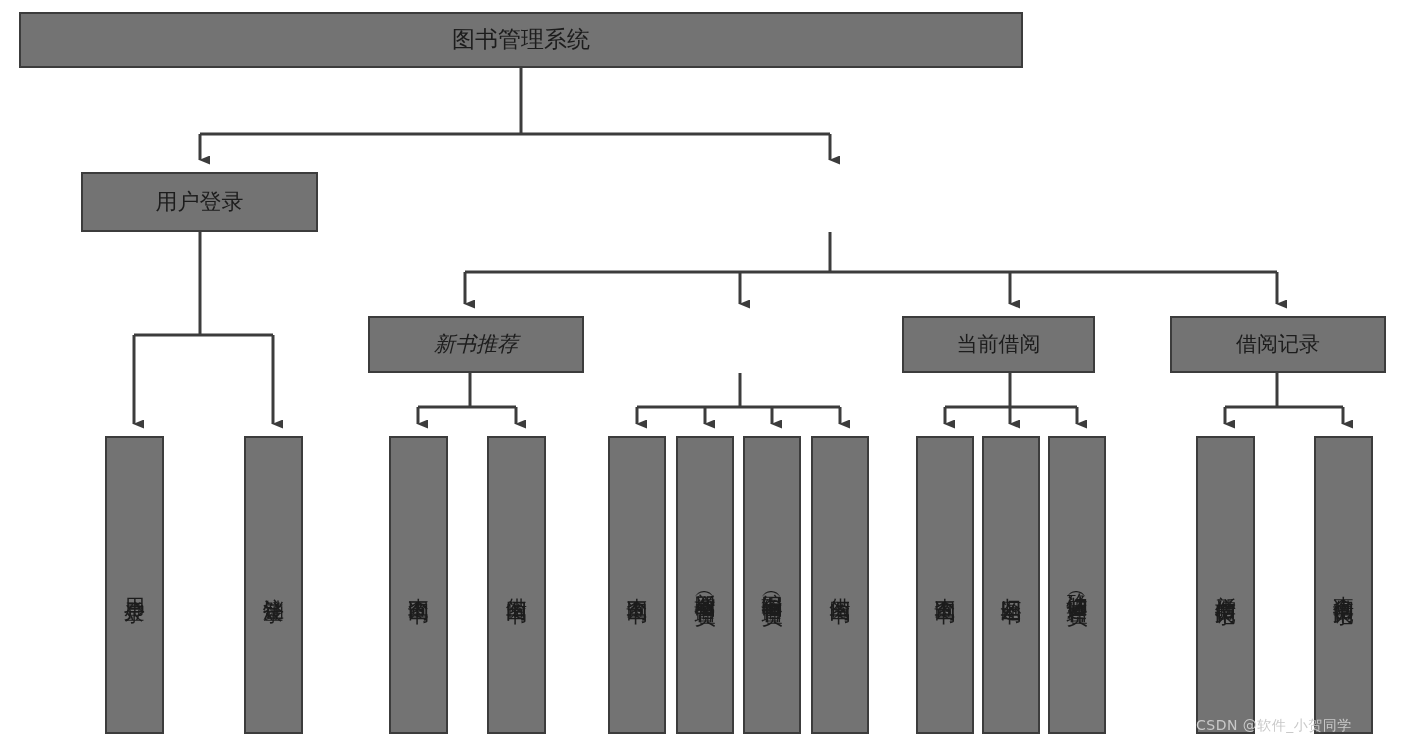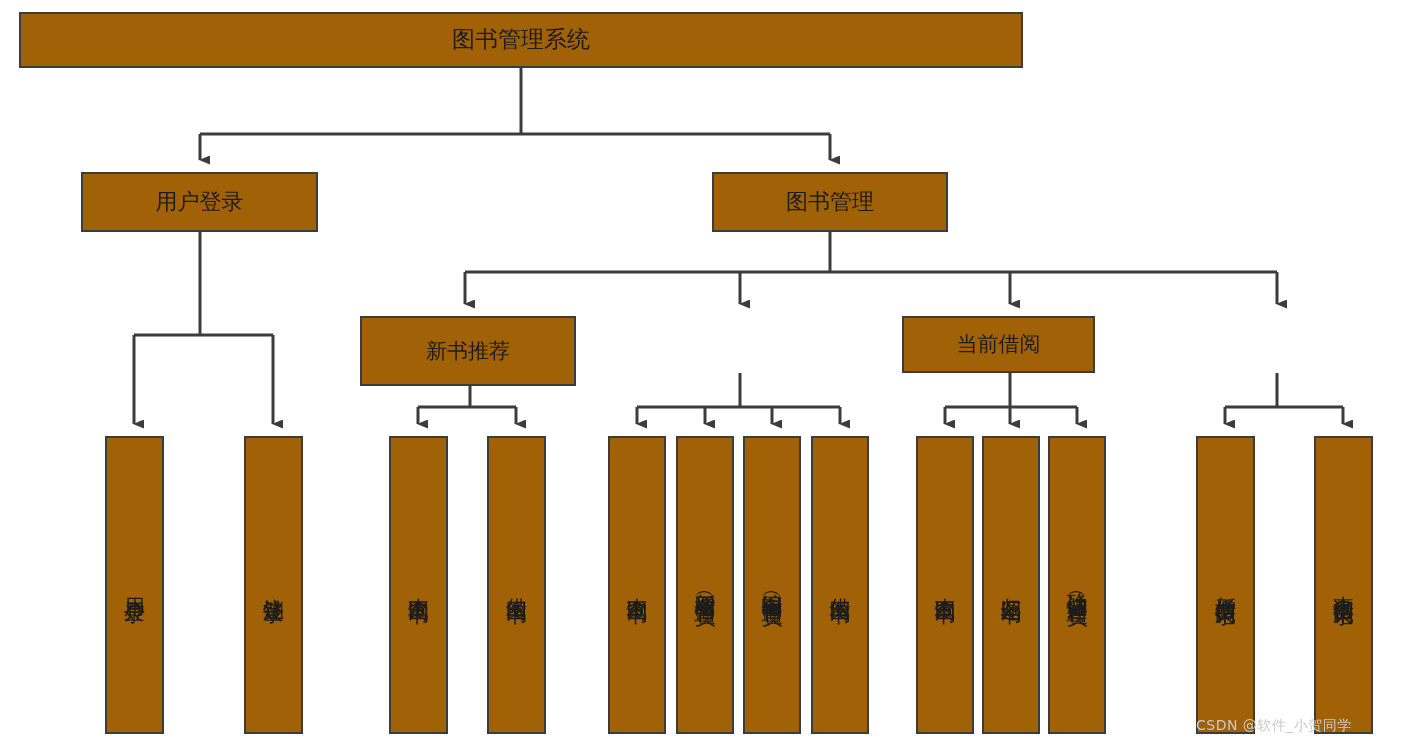--- a/index.html
+++ b/index.html
@@ -22,21 +22,21 @@
     position: absolute;
     left: 0;
     top: 0;
     width: 1405px;
     height: 747px;
     pointer-events: none;
   }
   .node {
     position: absolute;
     box-sizing: border-box;
-    background: #a16207;
+    background: #737373;
     border: 2px solid #3c3c3c;
     display: flex;
     align-items: center;
     justify-content: center;
     color: #1c1c1c;
   }
   .node .lbl {
     display: block;
     text-align: center;
     line-height: 1.18;
@@ -119,29 +119,29 @@
     </g>
   </svg>
 
   <div class="node node-root" style="left:19px; top:12px; width:1004px; height:56px;">
     <span class="lbl">图书管理系统</span>
   </div>
 
   <div class="node node-level2" style="left:81px; top:172px; width:237px; height:60px;">
     <span class="lbl">用户登录</span>
   </div>
-  <div class="node node-level2" style="left:712px; top:172px; width:236px; height:60px;">
-    <span class="lbl">图书管理</span>
-  </div>
 
-  <div class="node node-level3" style="left:360px; top:316px; width:216px; height:70px;">
+  <div class="node node-level3" style="left:368px; top:316px; width:216px; height:57px;font-style:italic;">
     <span class="lbl">新书推荐</span>
   </div>
   <div class="node node-level3" style="left:902px; top:316px; width:193px; height:57px;">
     <span class="lbl">当前借阅</span>
+  </div>
+  <div class="node node-level3" style="left:1170px; top:316px; width:216px; height:57px;">
+    <span class="lbl">借阅记录</span>
   </div>
 
   <div class="node node-leaf" style="left:105px; top:436px; width:59px; height:298px;">
     <span class="lbl">用户登录</span>
   </div>
   <div class="node node-leaf" style="left:244px; top:436px; width:59px; height:298px;">
     <span class="lbl">注销登录</span>
   </div>
 
   <div class="node node-leaf" style="left:389px; top:436px; width:59px; height:298px;">

